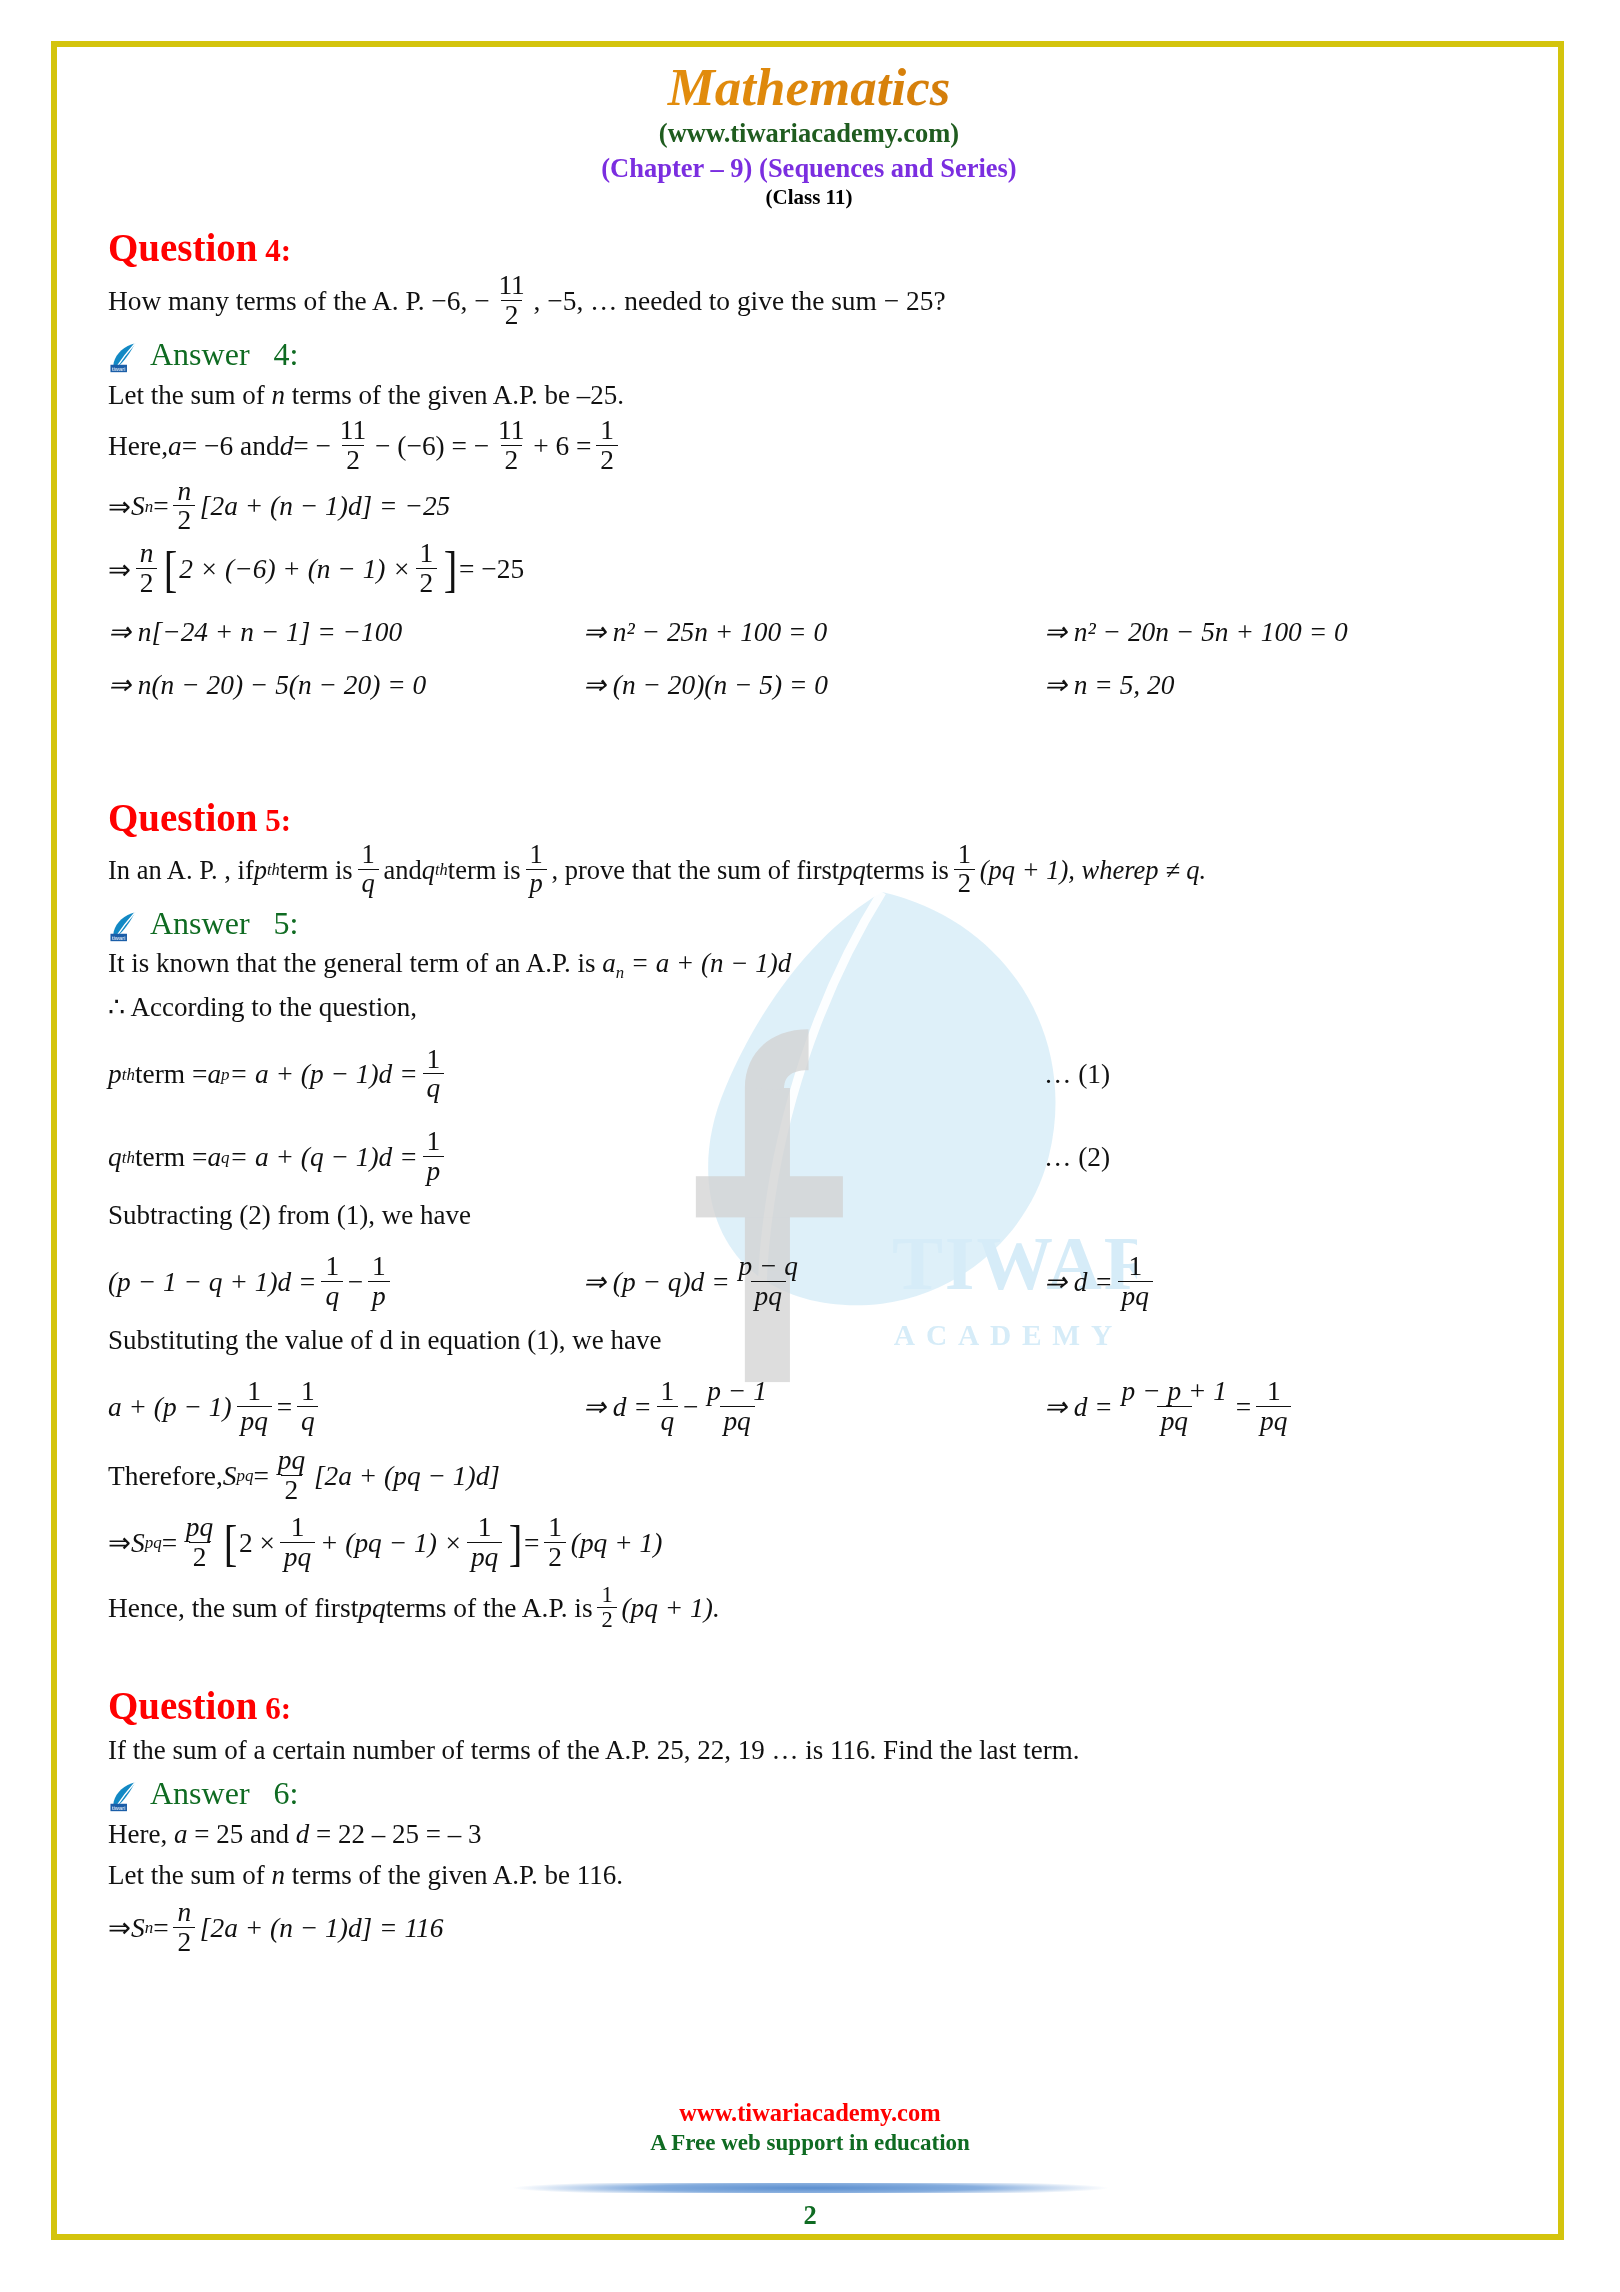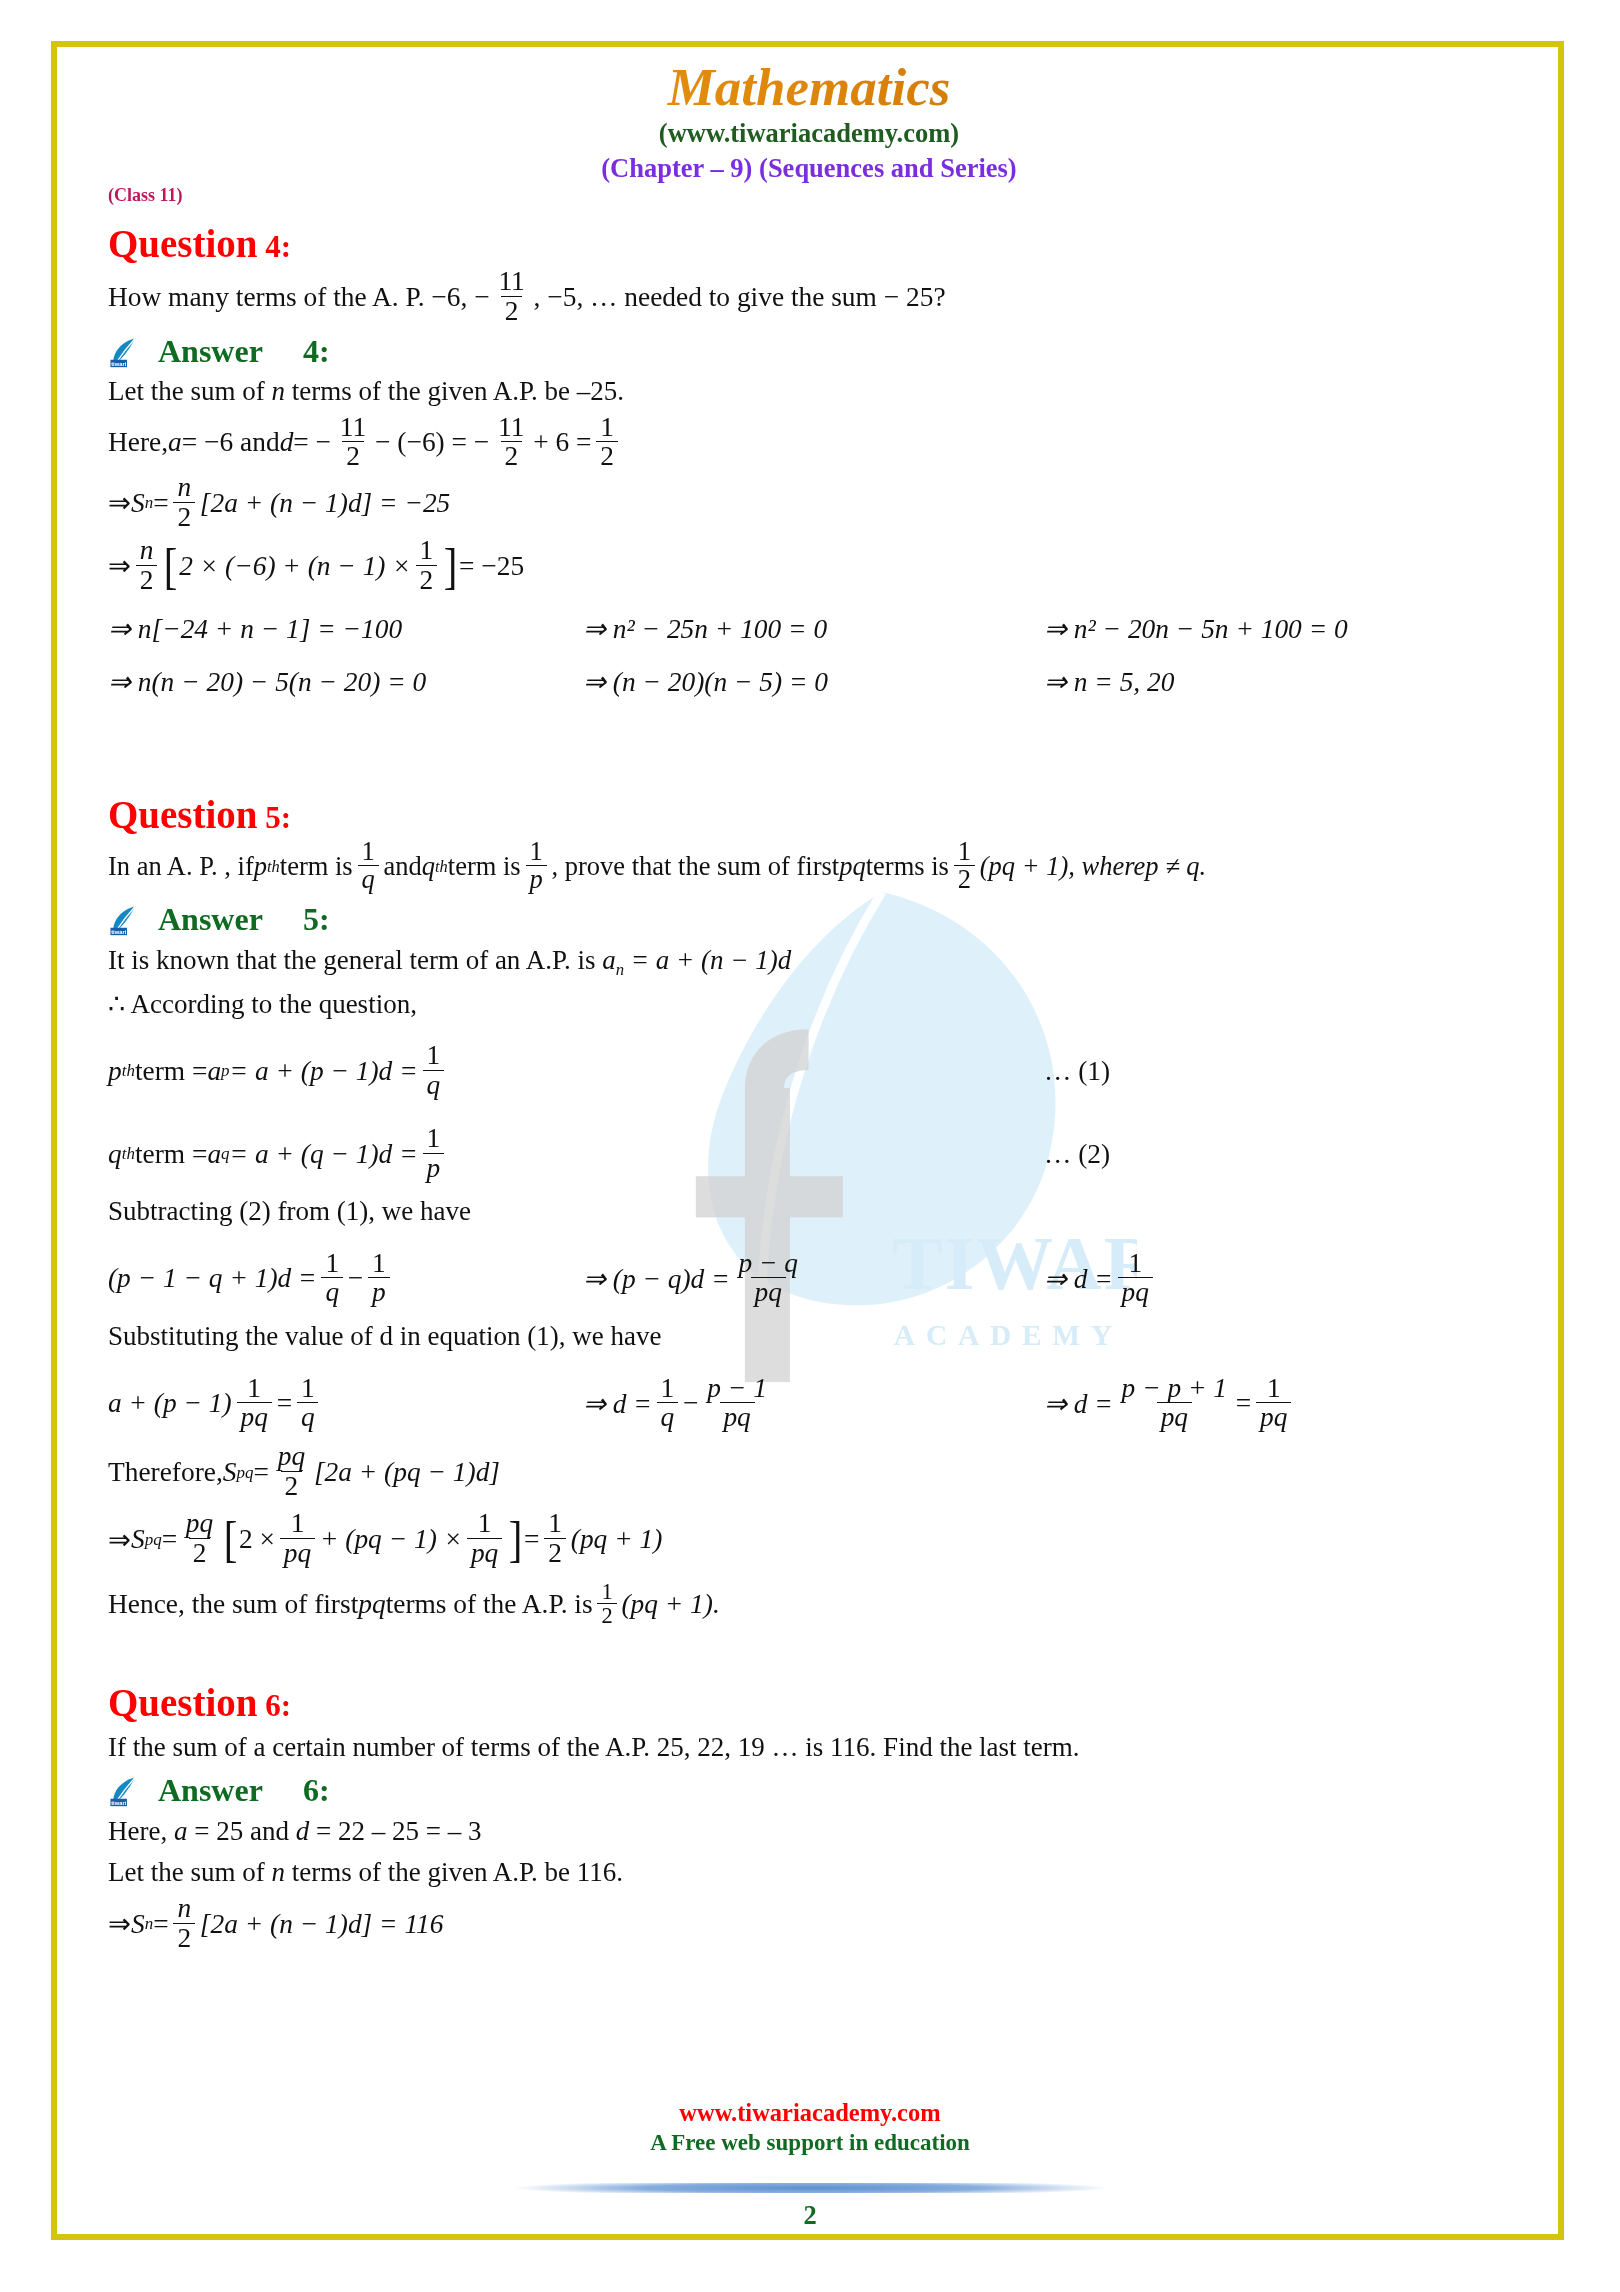--- a/index.html
+++ b/index.html
@@ -78,47 +78,47 @@
   }
   .doc-chapter {
     text-align: center;
     color: #7b2ee0;
     font-weight: bold;
     font-size: 26.5px;
     line-height: 1.18;
     margin: 0;
   }
   .doc-class {
-    text-align: left;
-    color: #be185d;
-    font-weight: bold;
-    font-size: 18px;
+    text-align: center;
+    color: #000000;
+    font-weight: bold;
+    font-size: 21px;
     line-height: 1.18;
     margin: 0 0 9.8px 0;
   }
 
   
   .q-head {
     color: #ff0000;
     font-weight: bold;
     font-size: 39px;
     line-height: 1.1;
     margin: 17.6px 0 2px 0;
   }
   .q-head .qnum { font-size: 31px; }
 
   .a-head {
     color: #0f6b22;
-    font-weight: bold;
+    font-weight: normal;
     font-size: 32px;
     line-height: 1.15;
     margin: 5.9px 0 2px 0;
     display: flex;
-    align-items: flex-start;
-    gap: 16px;
+    align-items: center;
+    gap: 8px;
   }
   .leaf-icon {
     width: 33px; height: 33px;
     display: inline-block;
     flex: 0 0 auto;
     margin-right: 1px;
     position: relative;
     top: 2px;
   }
 

